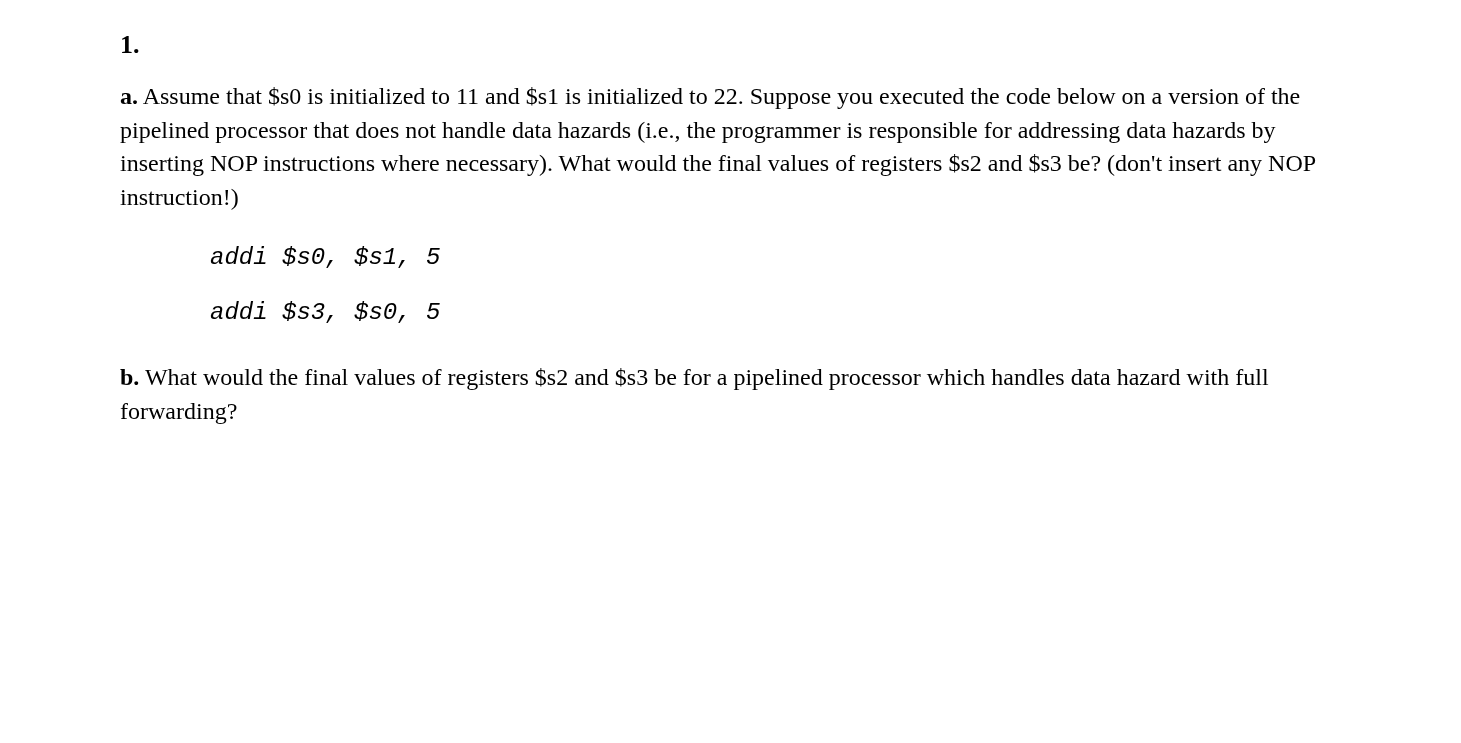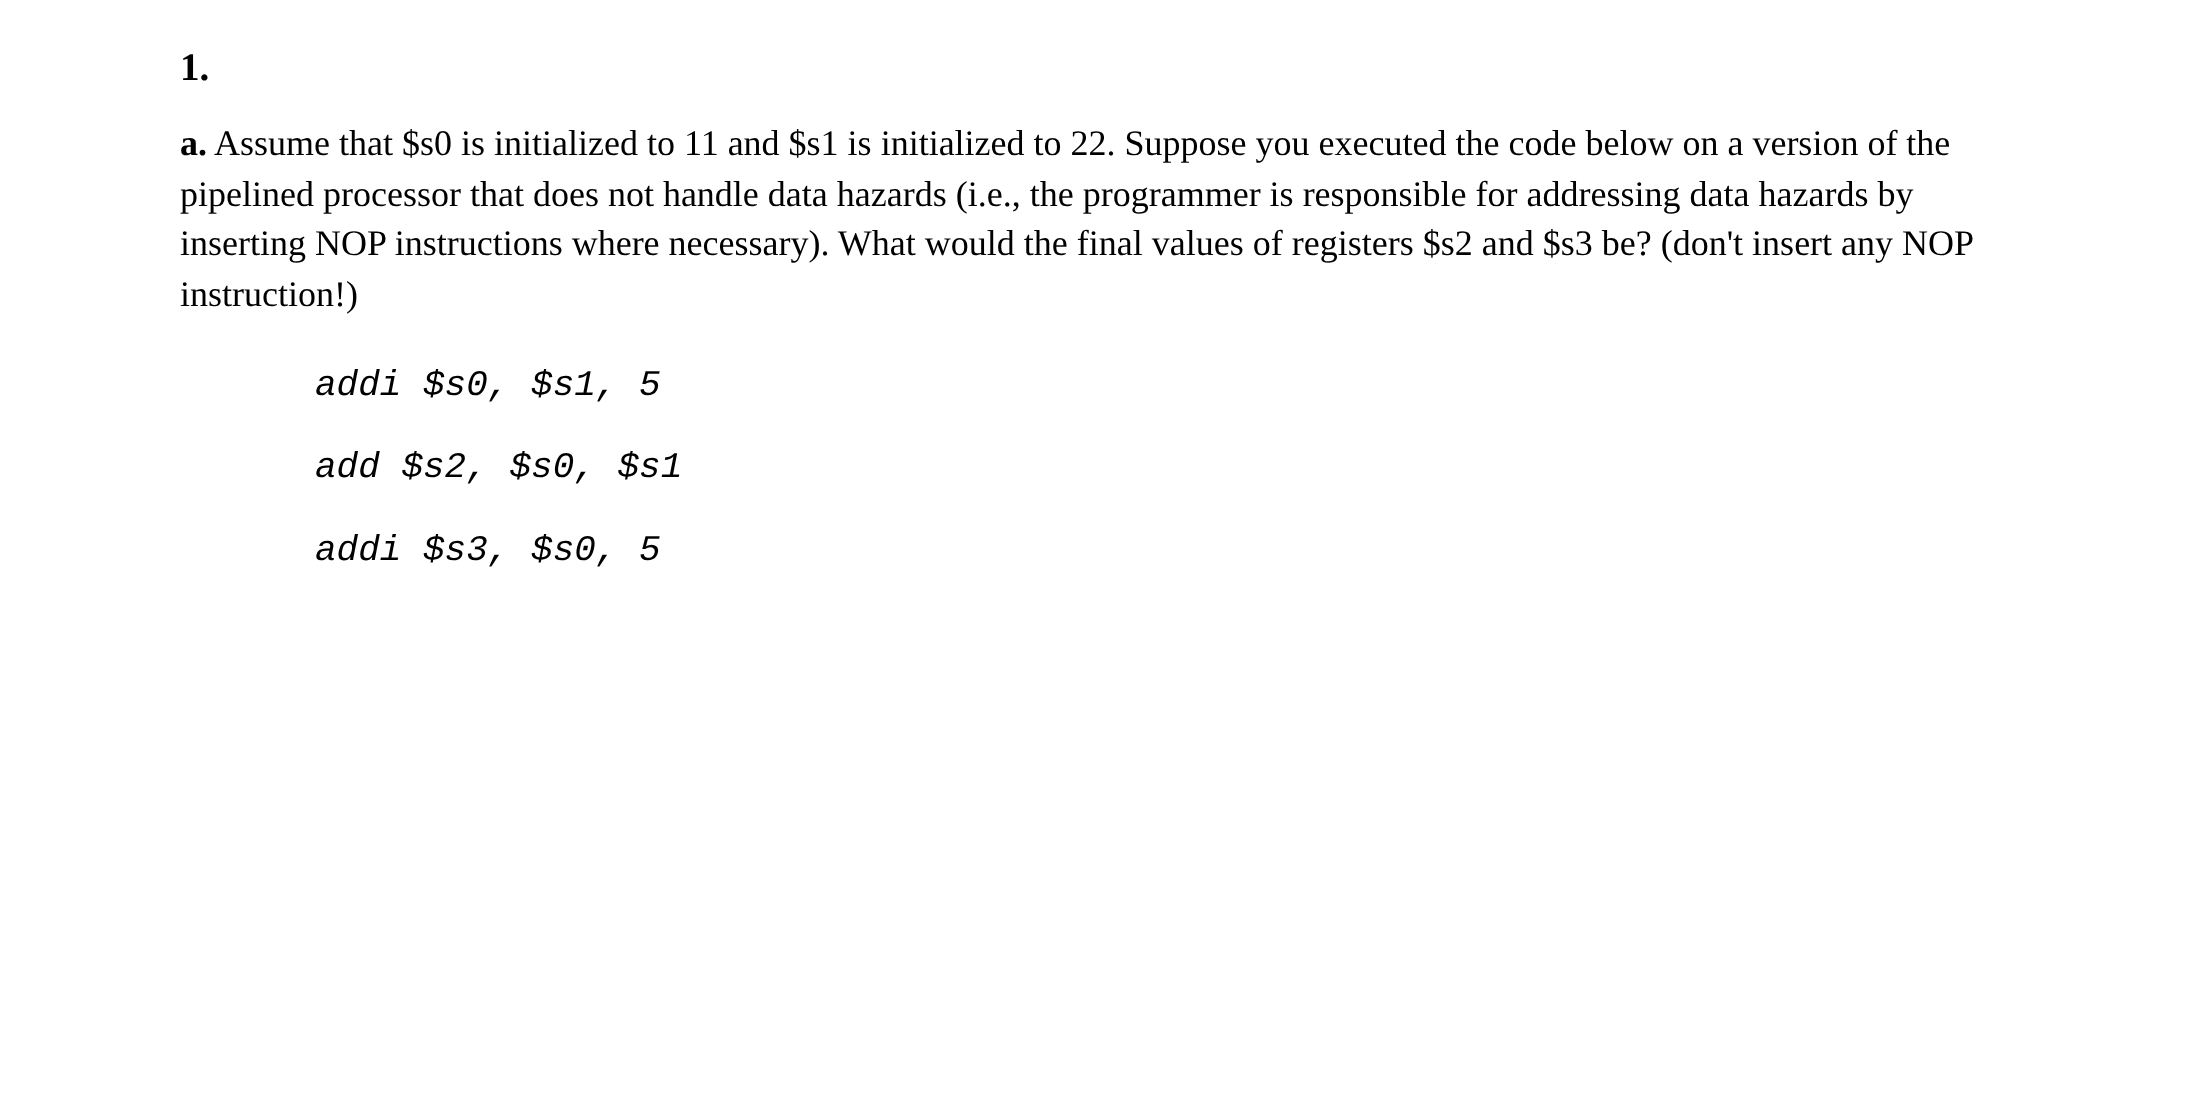--- a/index.html
+++ b/index.html
@@ -47,17 +47,19 @@
 
 <div class="content">
   <div class="question-number">1.</div>
 
   <div class="paragraph">
     <span class="part-label">a.</span><span> Assume that $s0 is initialized to 11 and $s1 is initialized to 22. Suppose you executed the code below on a version of the pipelined processor that does not handle data hazards (i.e., the programmer is responsible for addressing data hazards by inserting NOP instructions where necessary). What would the final values of registers $s2 and $s3 be? (don't insert any NOP instruction!)</span>
   </div>
 
   <div class="code-block">
     <div class="code-line">addi $s0, $s1, 5</div>
-    <div class="code-line">add $s2, $s0, $s1</div>
     <div class="code-line">addi $s3, $s0, 5</div>
   </div>
 
+  <div class="paragraph">
+    <span class="part-label">b.</span><span> What would the final values of registers $s2 and $s3 be for a pipelined processor which handles data hazard with full forwarding?</span>
+  </div>
 </div>
 
 </body></html>

